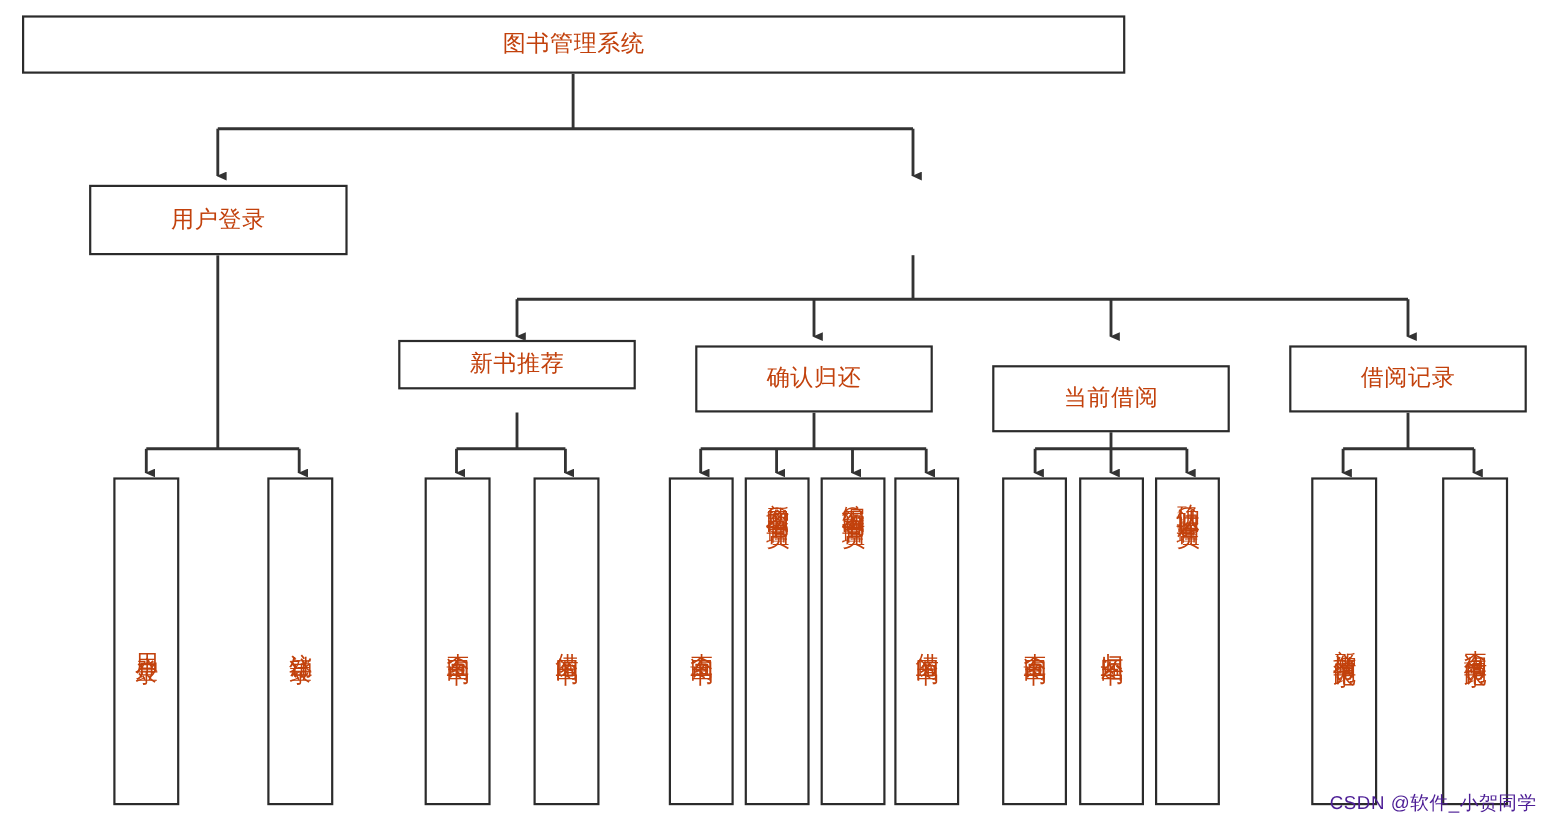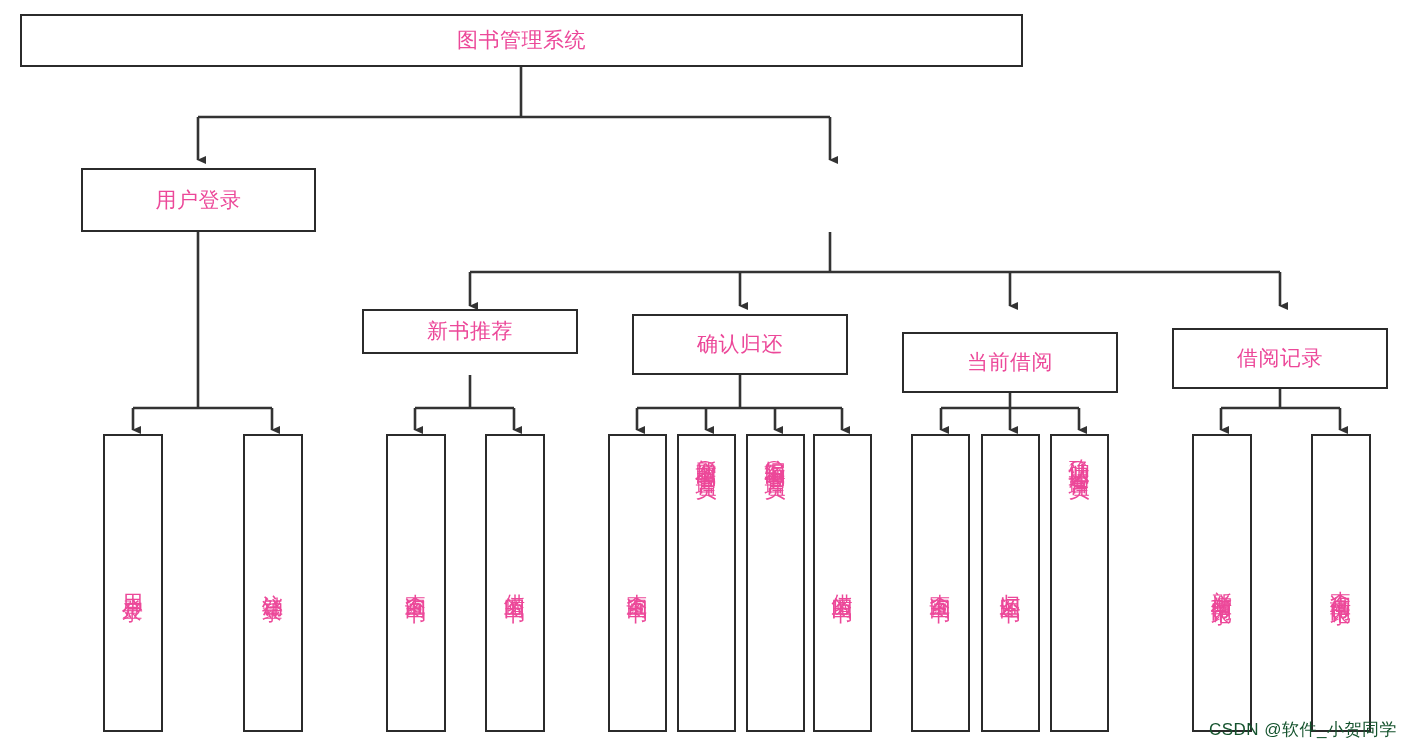--- a/index.html
+++ b/index.html
@@ -26,21 +26,21 @@
     height: 747px;
   }
   .node {
     position: absolute;
     box-sizing: border-box;
     background: #ffffff;
     border: 2px solid #2b2b2b;
     display: flex;
     align-items: center;
     justify-content: center;
-    color: #ec4899;
+    color: #c2410c;
   }
   .node-h .node-label {
     font-size: 21px;
     line-height: 1.15;
     letter-spacing: 0.5px;
     white-space: nowrap;
   }
   .node-v {
     align-items: flex-start;
     justify-content: center;
@@ -57,21 +57,21 @@
   
   .node-v.short {
     align-items: center;
     padding-top: 0;
   }
   .watermark {
     position: absolute;
     right: 8px;
     bottom: 6px;
     font-size: 17px;
-    color: #14532d;
+    color: #4c1d95;
     letter-spacing: 0.5px;
     white-space: nowrap;
     pointer-events: none;
   }
 </style>
 </head>
 <body>
 
 <div id="diagram-root">
 
@@ -135,21 +135,21 @@
 
   <div class="node node-h" style="left:362px; top:309px; width:216px; height:45px;">
     <span class="node-label">新书推荐</span>
   </div>
   <div class="node node-h" style="left:632px; top:314px; width:216px; height:61px;">
     <span class="node-label">确认归还</span>
   </div>
   <div class="node node-h" style="left:902px; top:332px; width:216px; height:61px;">
     <span class="node-label">当前借阅</span>
   </div>
-  <div class="node node-h" style="left:1172px; top:328px; width:216px; height:61px;">
+  <div class="node node-h" style="left:1172px; top:314px; width:216px; height:61px;">
     <span class="node-label">借阅记录</span>
   </div>
 
   <div class="node node-v short" style="left:103px; top:434px; width:60px; height:298px;">
     <span class="node-label">用户登录</span>
   </div>
   <div class="node node-v short" style="left:243px; top:434px; width:60px; height:298px;">
     <span class="node-label">注销登录</span>
   </div>
 

